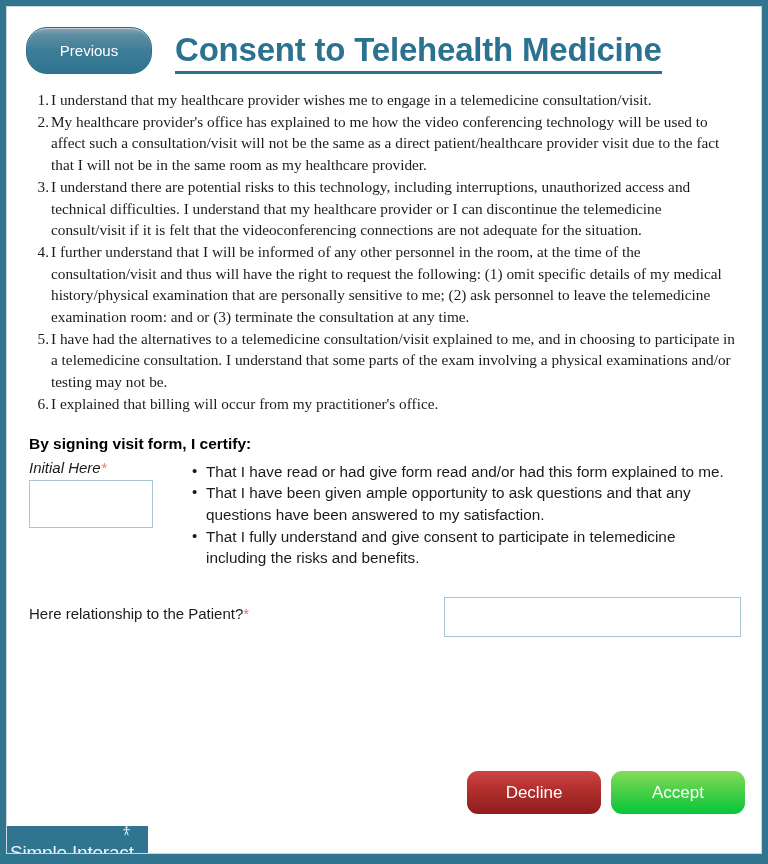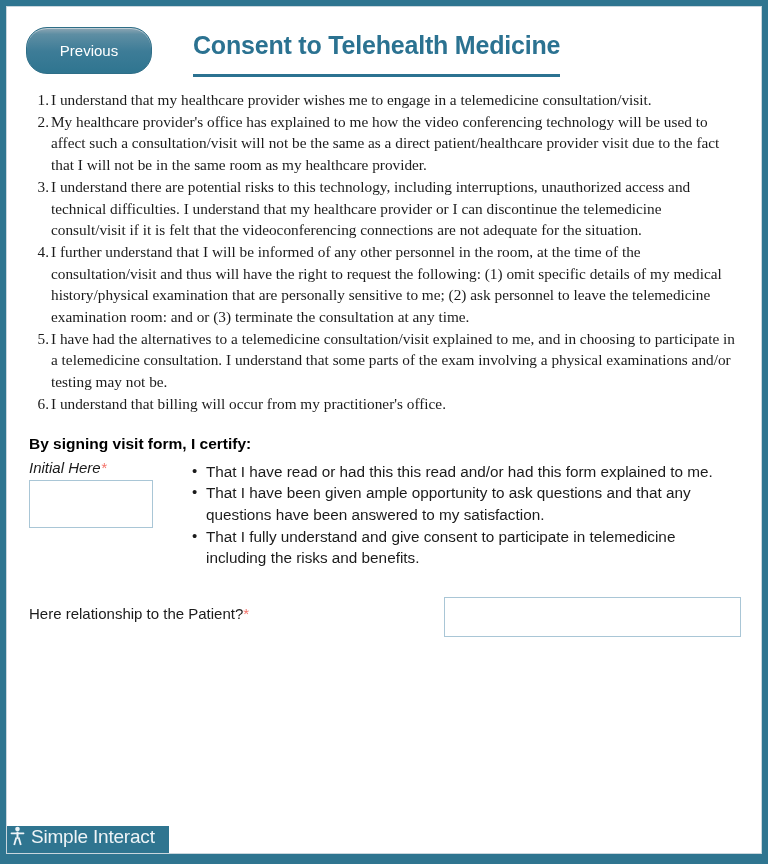--- a/index.html
+++ b/index.html
@@ -51,28 +51,28 @@
     color: #ffffff;
     font-size: 15px;
     line-height: 45px;
     text-align: center;
     cursor: pointer;
     box-shadow: inset 0 1px 0 rgba(255,255,255,.45);
     user-select: none;
   }
   .title {
     position: absolute;
-    left: 186px;
+    left: 168px;
     top: 24px;
-    font-size: 25px;
+    font-size: 33px;
     font-weight: bold;
     color: #2b7291;
     letter-spacing: -0.2px;
     border-bottom: 3px solid #2b7291;
-    padding-bottom: 14px;
+    padding-bottom: 2px;
     white-space: nowrap;
   }
 
   
   .terms {
     margin: 0;
     padding: 0 22px 0 44px;
     list-style: none;
     counter-reset: term;
     font-family: Liberation Serif, serif;
@@ -211,22 +211,23 @@
 
   
   .brand {
     position: absolute;
     left: -7px;
     bottom: -11px;
     height: 38px;
     padding: 0 14px 0 10px;
     background: #2f7590;
     display: flex;
-    align-items: flex-start;
+    align-items: flex-end;
     gap: 6px;
+    flex-direction: column;
   }
   .brand-glyph {
     width: 15px;
     height: 20px;
     display: block;
   }
   .brand-text {
     color: #eef4f7;
     font-size: 19px;
     letter-spacing: -0.2px;
@@ -243,42 +244,46 @@
       <div class="prev-btn">Previous</div>
       <div class="title">Consent to Telehealth Medicine</div>
     </div>
 
     <ol class="terms">
       <li>I understand that my healthcare provider wishes me to engage in a telemedicine consultation/visit.</li>
       <li>My healthcare provider's office has explained to me how the video conferencing technology will be used to affect such a consultation/visit will not be the same as a direct patient/healthcare provider visit due to the fact that I will not be in the same room as my healthcare provider.</li>
       <li>I understand there are potential risks to this technology, including interruptions, unauthorized access and technical difficulties. I understand that my healthcare provider or I can discontinue the telemedicine consult/visit if it is felt that the videoconferencing connections are not adequate for the situation.</li>
       <li>I further understand that I will be informed of any other personnel in the room, at the time of the consultation/visit and thus will have the right to request the following: (1) omit specific details of my medical history/physical examination that are personally sensitive to me; (2) ask personnel to leave the telemedicine examination room: and or (3) terminate the consultation at any time.</li>
       <li>I have had the alternatives to a telemedicine consultation/visit explained to me, and in choosing to participate in a telemedicine consultation. I understand that some parts of the exam involving a physical examinations and/or testing may not be.</li>
-      <li>I understand that billing will occur from my practitioner's office.</li>
+      <li>I explained that billing will occur from my practitioner's office.</li>
     </ol>
 
     <div class="certify-head">By signing visit form, I certify:</div>
 
     <div class="certify-row">
       <div class="initial-col">
         <div class="initial-label"><span>Initial Here</span><span class="req">*</span></div>
         <input class="initial-box" type="text" placeholder="" style="">
       </div>
       <ul class="bullets">
-        <li>That I have read or had this this read and/or had this form explained to me.</li>
+        <li>That I have read or had give form read and/or had this form explained to me.</li>
         <li>That I have been given ample opportunity to ask questions and that any questions have been answered to my satisfaction.</li>
         <li>That I fully understand and give consent to participate in telemedicine including the risks and benefits.</li>
       </ul>
     </div>
 
     <div class="rel-row">
       <div class="rel-label"><span>Here relationship to the Patient?</span><span class="req">*</span></div>
       <input class="rel-input" type="text" placeholder="" style="">
     </div>
 
+    <div class="actions">
+      <button class="act-btn decline">Decline</button>
+      <button class="act-btn accept">Accept</button>
+    </div>
 
     <div class="brand">
       <svg class="brand-glyph" viewBox="0 0 15 20">
         <circle cx="7.5" cy="3" r="2.3" fill="#eef4f7"></circle>
         <rect x="6.5" y="5.6" width="2" height="7.2" fill="#eef4f7"></rect>
         <rect x="0.6" y="6.6" width="13.8" height="1.7" rx="0.8" fill="#eef4f7"></rect>
         <rect x="5.4" y="11.6" width="1.8" height="7.6" fill="#eef4f7" transform="rotate(16 6.3 11.6)"></rect>
         <rect x="7.8" y="11.6" width="1.8" height="7.6" fill="#eef4f7" transform="rotate(-16 8.7 11.6)"></rect>
       </svg>
       <span class="brand-text">Simple Interact</span>

